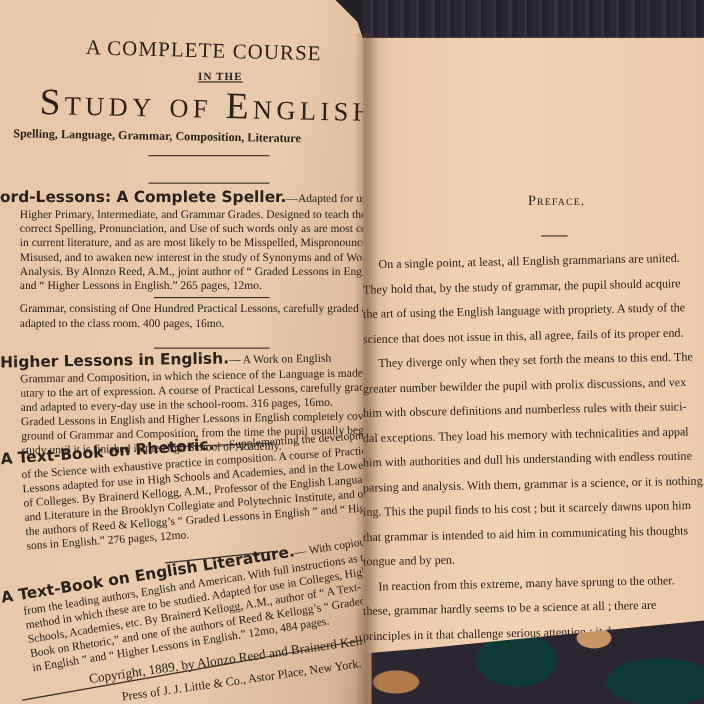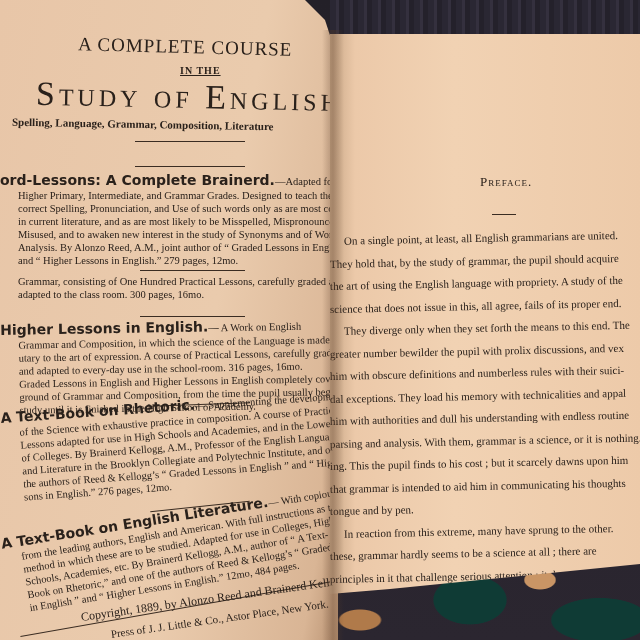--- a/index.html
+++ b/index.html
@@ -53,36 +53,36 @@
 
 <div class="page-left">
   <div class="title-a">A COMPLETE COURSE</div>
   <div class="title-in">IN THE</div>
   <div class="title-study">Study of English.</div>
   <div class="subtitle">Spelling, Language, Grammar, Composition, Literature</div>
   <div class="rule" style="left:135px;top:141px;width:110px;"></div>
   <div class="rule" style="left:135px;top:166px;width:110px;"></div>
 
   <div class="entry" style="top:172px;">
-    <div><span class="head">ord-Lessons: A Complete Brainerd.</span><span>—Adapted for use in the</span></div>
+    <div><span class="head">ord-Lessons: A Complete Speller.</span><span>—Adapted for use in the</span></div>
     <div class="body">
       <div>Higher Primary, Intermediate, and Grammar Grades. Designed to teach the</div>
       <div>correct Spelling, Pronunciation, and Use of such words only as are most common</div>
       <div>in current literature, and as are most likely to be Misspelled, Mispronounced or</div>
       <div>Misused, and to awaken new interest in the study of Synonyms and of Word</div>
       <div>Analysis. By Alonzo Reed, A.M., joint author of “ Graded Lessons in English”</div>
-      <div>and “ Higher Lessons in English.” 279 pages, 12mo.</div>
+      <div>and “ Higher Lessons in English.” 265 pages, 12mo.</div>
     </div>
   </div>
   <div class="rule" style="left:140px;top:270px;width:105px;"></div>
 
   <div class="entry" style="top:275px;">
     <div class="body">
       <div>Grammar, consisting of One Hundred Practical Lessons, carefully graded and</div>
-      <div>adapted to the class room. 300 pages, 16mo.</div>
+      <div>adapted to the class room. 400 pages, 16mo.</div>
     </div>
   </div>
   <div class="rule" style="left:140px;top:316px;width:105px;"></div>
 
   <div class="entry" style="top:322px;transform:rotate(-1deg);transform-origin:0 0;">
     <div><span class="head">Higher Lessons in English.</span><span>— A Work on English</span></div>
     <div class="body">
       <div>Grammar and Composition, in which the science of the Language is made trib-</div>
       <div>utary to the art of expression. A course of Practical Lessons, carefully graded,</div>
       <div>and adapted to every-day use in the school-room. 316 pages, 16mo.</div>

